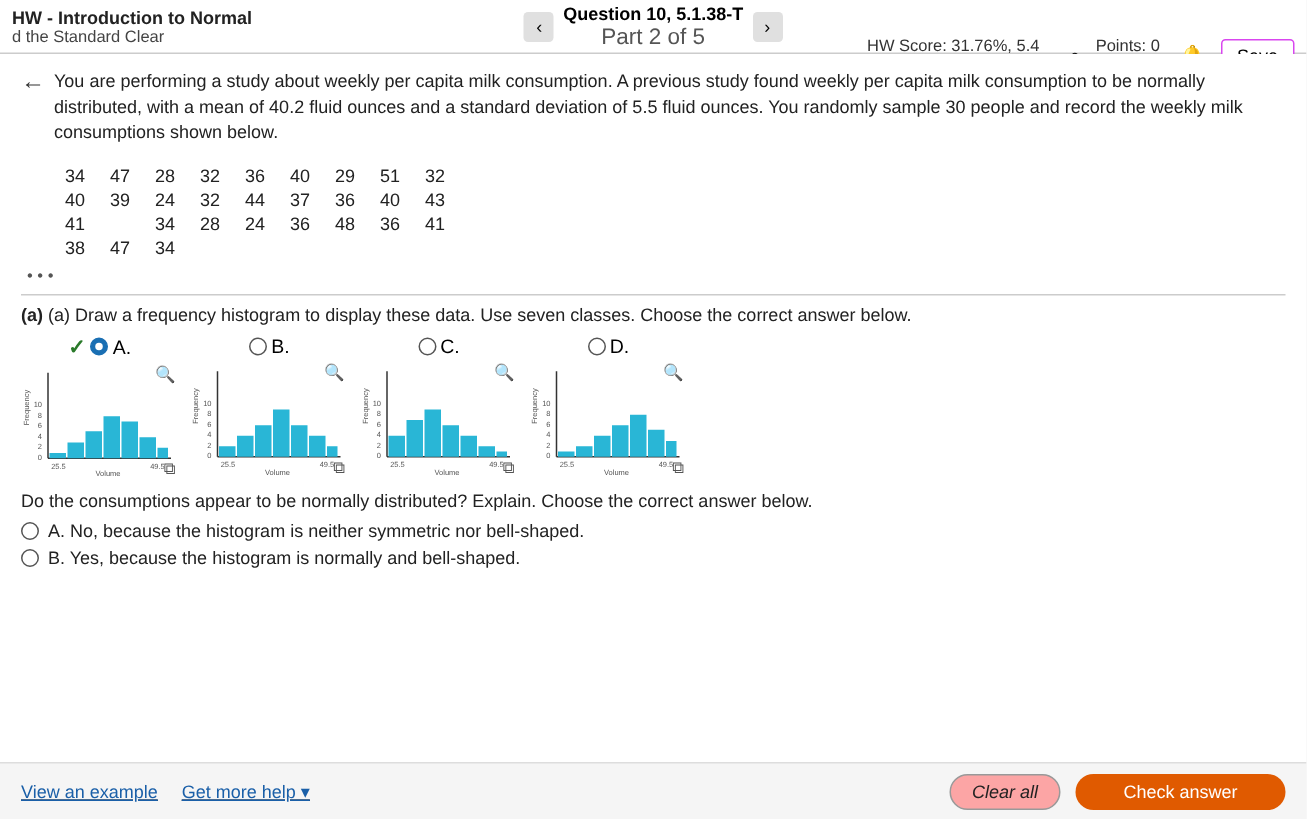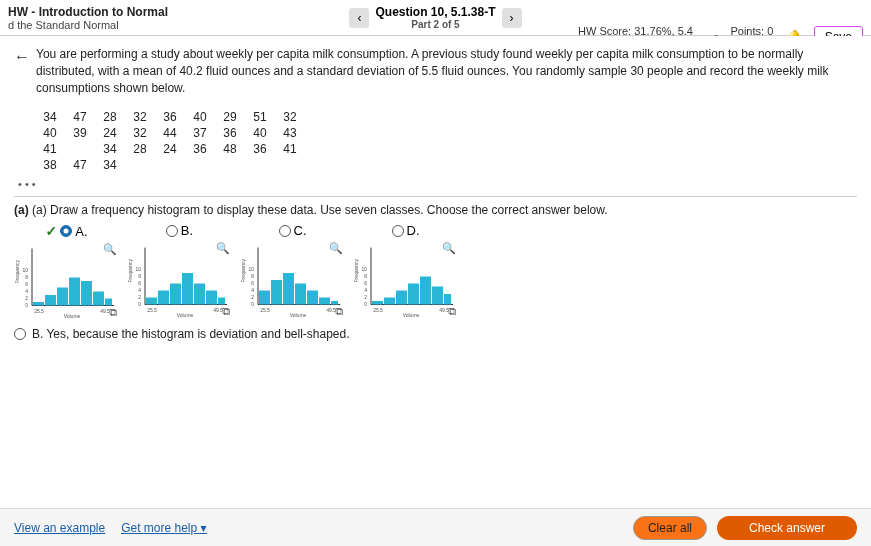--- a/index.html
+++ b/index.html
@@ -57,23 +57,22 @@
       font-size: 12px;
     }
     .question-info {
       text-align: center;
     }
     .question-info .q-title {
       font-weight: bold;
       font-size: 12px;
     }
     .question-info .q-part {
-      font-size: 10px;
+      font-size: 15px;
       color: #555;
-      font-weight: bold;
     }
     .top-right {
       display: flex;
       align-items: center;
       gap: 10px;
       flex: 1;
       justify-content: flex-end;
       margin-top: 39px;
     }
     .hw-score {
@@ -266,27 +265,28 @@
       color: #1a5fa8;
       text-decoration: underline;
       cursor: pointer;
     }
     .bottom-right {
       margin-left: auto;
       display: flex;
       gap: 10px;
     }
     .clear-all-btn {
-      background: #f97316;
+      background: #fca5a5;
       border: 1px solid #999;
       border-radius: 14px;
       padding: 4px 14px;
       font-size: 12px;
       cursor: pointer;
       color: #222;
+      font-style: italic;
     }
     .check-answer-btn {
       background: #e05a00;
       border: none;
       border-radius: 14px;
       padding: 4px 32px;
       font-size: 12px;
       cursor: pointer;
       color: #fff;
     }
@@ -297,21 +297,21 @@
       cursor: pointer;
       margin-left: 4px;
     }
   </style>
 </head>
 <body>
 
 <div class="top-bar">
   <div class="top-left">
     <span class="course-title">HW - Introduction to Normal</span>
-    <span class="course-sub">d the Standard Normal</span>
+    <span class="course-sub">d the Standard Clear</span>
   </div>
   <div class="top-center">
     <button class="nav-arrow">‹</button>
     <div class="question-info">
       <div class="q-title">Question 10, 5.1.38-T</div>
       <div class="q-part">Part 2 of 5</div>
     </div>
     <button class="nav-arrow">›</button>
   </div>
   <div class="top-right">
@@ -509,24 +509,31 @@
           <text x="91" y="69" font-size="5" fill="#555" text-anchor="middle">49.5</text>
           <text x="58" y="74" font-size="5" fill="#555" text-anchor="middle">Volume</text>
         </svg>
         <span class="magnify-icon">🔍</span>
         <span class="expand-icon">⧉</span>
       </div>
     </div>
 
   </div>
 
+  <div class="part-b-question">
+    <span>Do the consumptions appear to be normally distributed? Explain. Choose the correct answer below.</span>
+  </div>
 
   <div class="answer-option">
     <div class="radio-circle"></div>
-    <span>B. Yes, because the histogram is deviation and bell-shaped.</span>
+    <span>A. No, because the histogram is neither symmetric nor bell-shaped.</span>
+  </div>
+  <div class="answer-option">
+    <div class="radio-circle"></div>
+    <span>B. Yes, because the histogram is normally and bell-shaped.</span>
   </div>
 
 </div>
 
 <div class="bottom-bar">
   <div class="bottom-links">
     <span class="bottom-link">View an example</span>
     <span class="bottom-link">Get more help ▾</span>
   </div>
   <div class="bottom-right">

